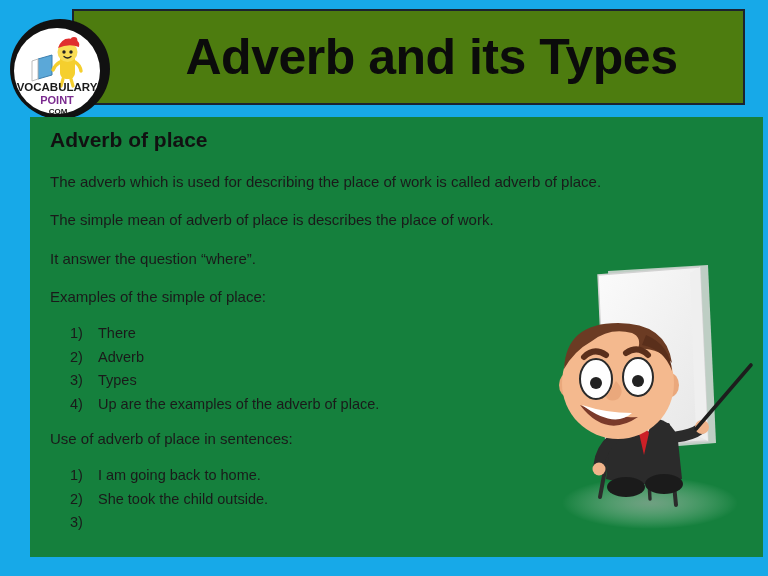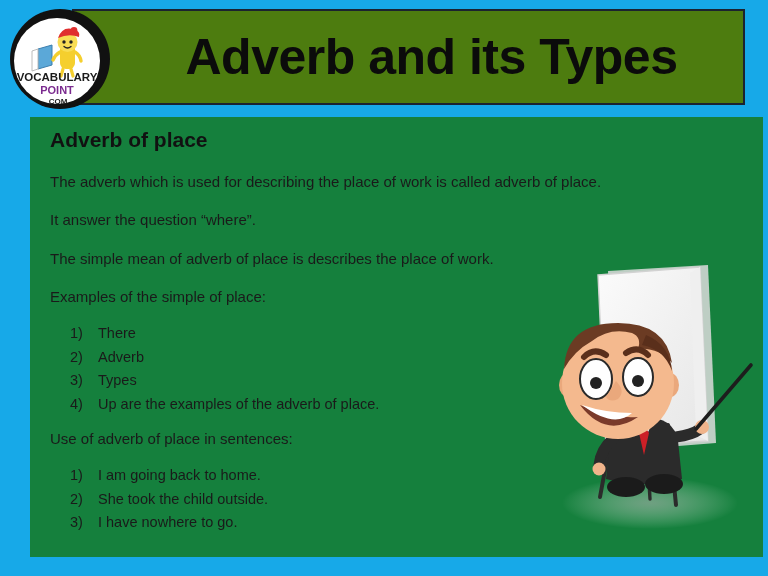--- a/index.html
+++ b/index.html
@@ -48,21 +48,21 @@
     color: #0b0b0b;
     padding-left: 46px;
     box-sizing: border-box;
     white-space: nowrap;
   }
 
   
   #logo-badge {
     position: absolute;
     left: 8px;
-    top: 7px;
+    top: 17px;
     width: 104px;
     height: 104px;
   }
   #logo-badge svg { display: block; }
 
   
   #content-panel {
     position: absolute;
     left: 30px;
     top: 117px;
@@ -178,23 +178,23 @@
   </div>
 
   <div id="content-panel">
 
     <div id="body-text">
 
       <h2 class="section-heading">Adverb of place</h2>
 
       <p class="para">The adverb which is used for describing the place of work is called adverb of place.</p>
 
+      <p class="para">The simple mean of adverb of place is describes the place of work.</p>
+
       <p class="para">It answer the question “where”.</p>
-
-      <p class="para">The simple mean of adverb of place is describes the place of work.</p>
 
       <p class="para">Examples of the simple of place:</p>
 
       <ol class="numlist">
         <li>
           <span class="num">1)</span>
           <span>There</span>
         </li>
         <li>
           <span class="num">2)</span>
@@ -216,21 +216,20 @@
         <li>
           <span class="num">1)</span>
           <span>I am going back to home.</span>
         </li>
         <li>
           <span class="num">2)</span>
           <span>She took the child outside.</span>
         </li>
         <li>
           <span class="num">3)</span>
-          <span>I have nowhere to go.</span>
         </li>
       </ol>
 
     </div>
 
     <div id="teacher-illustration">
       <svg width="205" height="290" viewBox="0 0 205 290" xmlns="http://www.w3.org/2000/svg">
         <defs>
           <radialGradient id="softshadow" cx="50%" cy="50%" r="50%">
             <stop offset="0%" stop-color="#b9b9b9" stop-opacity="0.55"></stop>

